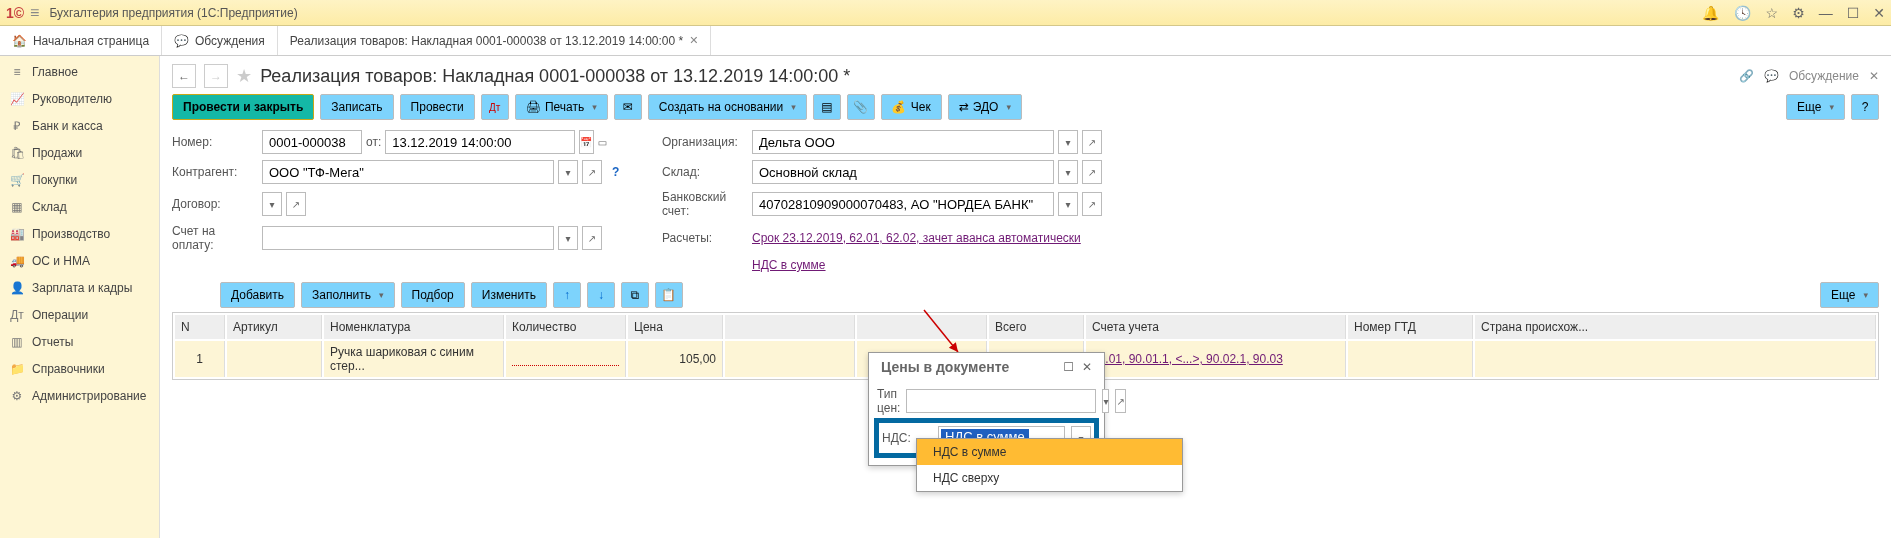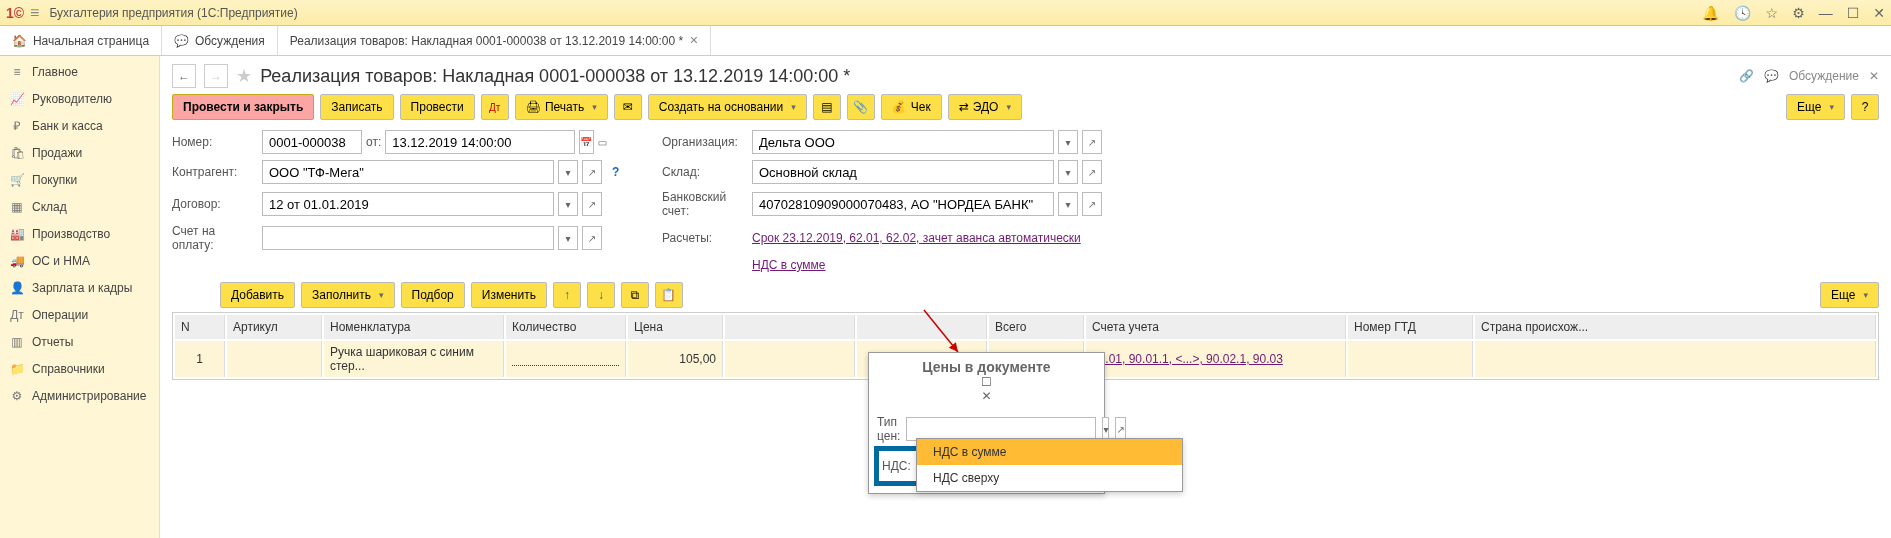--- a/index.html
+++ b/index.html
@@ -30,22 +30,22 @@
   
   .content { flex: 1; padding: 8px 12px; position: relative; overflow: hidden; }
   .doc-hdr { display: flex; align-items: center; gap: 8px; margin-bottom: 6px; }
   .nav-btn { width: 24px; height: 24px; border: 1px solid #ccc; background: #fff; display: flex; align-items: center; justify-content: center; cursor: pointer; color: #666; }
   .star { color: #ccc; font-size: 18px; cursor: pointer; }
   .doc-title { font-size: 18px; color: #333; }
   .hdr-right { margin-left: auto; display: flex; gap: 10px; color: #888; align-items: center; }
   
   
   .toolbar { display: flex; gap: 6px; margin-bottom: 10px; align-items: center; }
-  .btn { height: 26px; padding: 0 10px; border: 1px solid #bbb; background: #fde047; cursor: pointer; display: flex; align-items: center; gap: 4px; border-radius: 2px; font-size: 12px; }
-  .btn-primary { background: #fca5a5; border-color: #c9a818; font-weight: bold; }
+  .btn { height: 26px; padding: 0 10px; border: 1px solid #bbb; background: #7dd3fc; cursor: pointer; display: flex; align-items: center; gap: 4px; border-radius: 2px; font-size: 12px; }
+  .btn-primary { background: #14b8a6; border-color: #c9a818; font-weight: bold; }
   .btn-dd::after { content: "▾"; font-size: 9px; color: #666; margin-left: 4px; }
   .btn-ico { width: 28px; padding: 0; justify-content: center; }
   .tb-right { margin-left: auto; display: flex; gap: 6px; border-radius: 6px; }
   
   
   .form-grid { display: grid; grid-template-columns: 80px 340px 40px 80px 350px; column-gap: 10px; row-gap: 6px; align-items: center; margin-bottom: 10px; }
   .form-grid label { color: #555; }
   .fld-group { display: flex; gap: 4px; align-items: center; }
   .fld { height: 24px; border: 1px solid #bbb; background: #fff; padding: 0 6px; flex: 1; font-size: 13px; }
   .fld-sm-btn { width: 20px; height: 24px; border: 1px solid #bbb; background: #fff; cursor: pointer; display: flex; align-items: center; justify-content: center; font-size: 10px; color: #666; }
@@ -59,21 +59,21 @@
   .grid { border: 1px solid #ccc; width: 100%; }
   .grid th, .grid td { border-right: 1px solid #ddd; padding: 4px 6px; text-align: left; font-weight: normal; font-size: 12px; }
   .grid thead tr { background: #eee; height: 24px; }
   .grid tbody tr { height: 24px; background: #fdf5d6; }
   .grid td.num { text-align: right; }
   .grid td.ctr { text-align: center; }
   .grid .dotted { border-bottom: 1px dotted #c00; height: 14px; }
   
   
   .popup { position: absolute; top: 296px; left: 708px; width: 237px; background: #fff; border: 1px solid #999; box-shadow: 0 2px 6px rgba(0,0,0,0.2); z-index: 10; }
-  .popup-hdr { display: flex; align-items: center; padding: 6px 8px; flex-direction: column; }
+  .popup-hdr { display: flex; align-items: center; padding: 6px 8px; }
   .popup-title { font-size: 14px; flex: 1; font-weight: bold; }
   .popup-hdr span { cursor: pointer; color: #666; padding: 0 4px; }
   .popup-body { padding: 6px 8px 10px; }
   .popup-row { display: flex; align-items: center; margin-bottom: 6px; gap: 6px; }
   .popup-row label { width: 50px; color: #555; }
   .sel-hl { background: #2060c0; color: #fff; padding: 0 4px; }
   
   .dropdown-list { position: absolute; top: 382px; left: 756px; width: 267px; background: #fff; border: 1px solid #999; box-shadow: 0 2px 6px rgba(0,0,0,0.2); z-index: 11; }
   .dd-opt { padding: 6px 16px; cursor: pointer; }
   .dd-opt.active { background: #ffbb33; }
@@ -232,21 +232,20 @@
       <span class="help-q">?</span>
       <label>Склад:</label>
       <div class="fld-group">
         <input class="fld" value="Основной склад" style="">
         <button class="fld-sm-btn">▾</button>
         <button class="fld-sm-btn">↗</button>
       </div>
 
       <label>Договор:</label>
       <div class="fld-group">
-        <input class="fld" value="12 от 01.01.2019" style="">
         <button class="fld-sm-btn">▾</button>
         <button class="fld-sm-btn">↗</button>
       </div>
       <span></span>
       <label>Банковский счет:</label>
       <div class="fld-group">
         <input class="fld" value="40702810909000070483, АО &quot;НОРДЕА БАНК&quot;" style="">
         <button class="fld-sm-btn">▾</button>
         <button class="fld-sm-btn">↗</button>
       </div>

